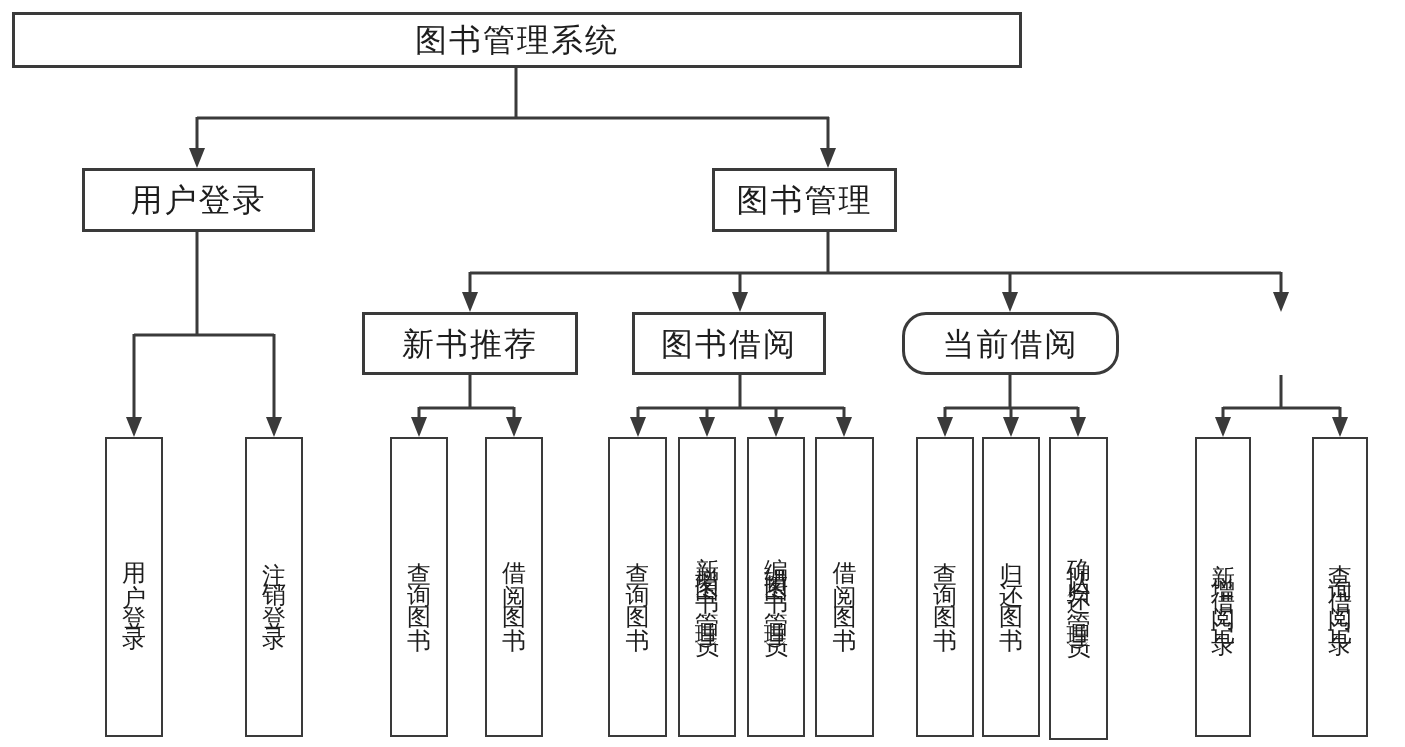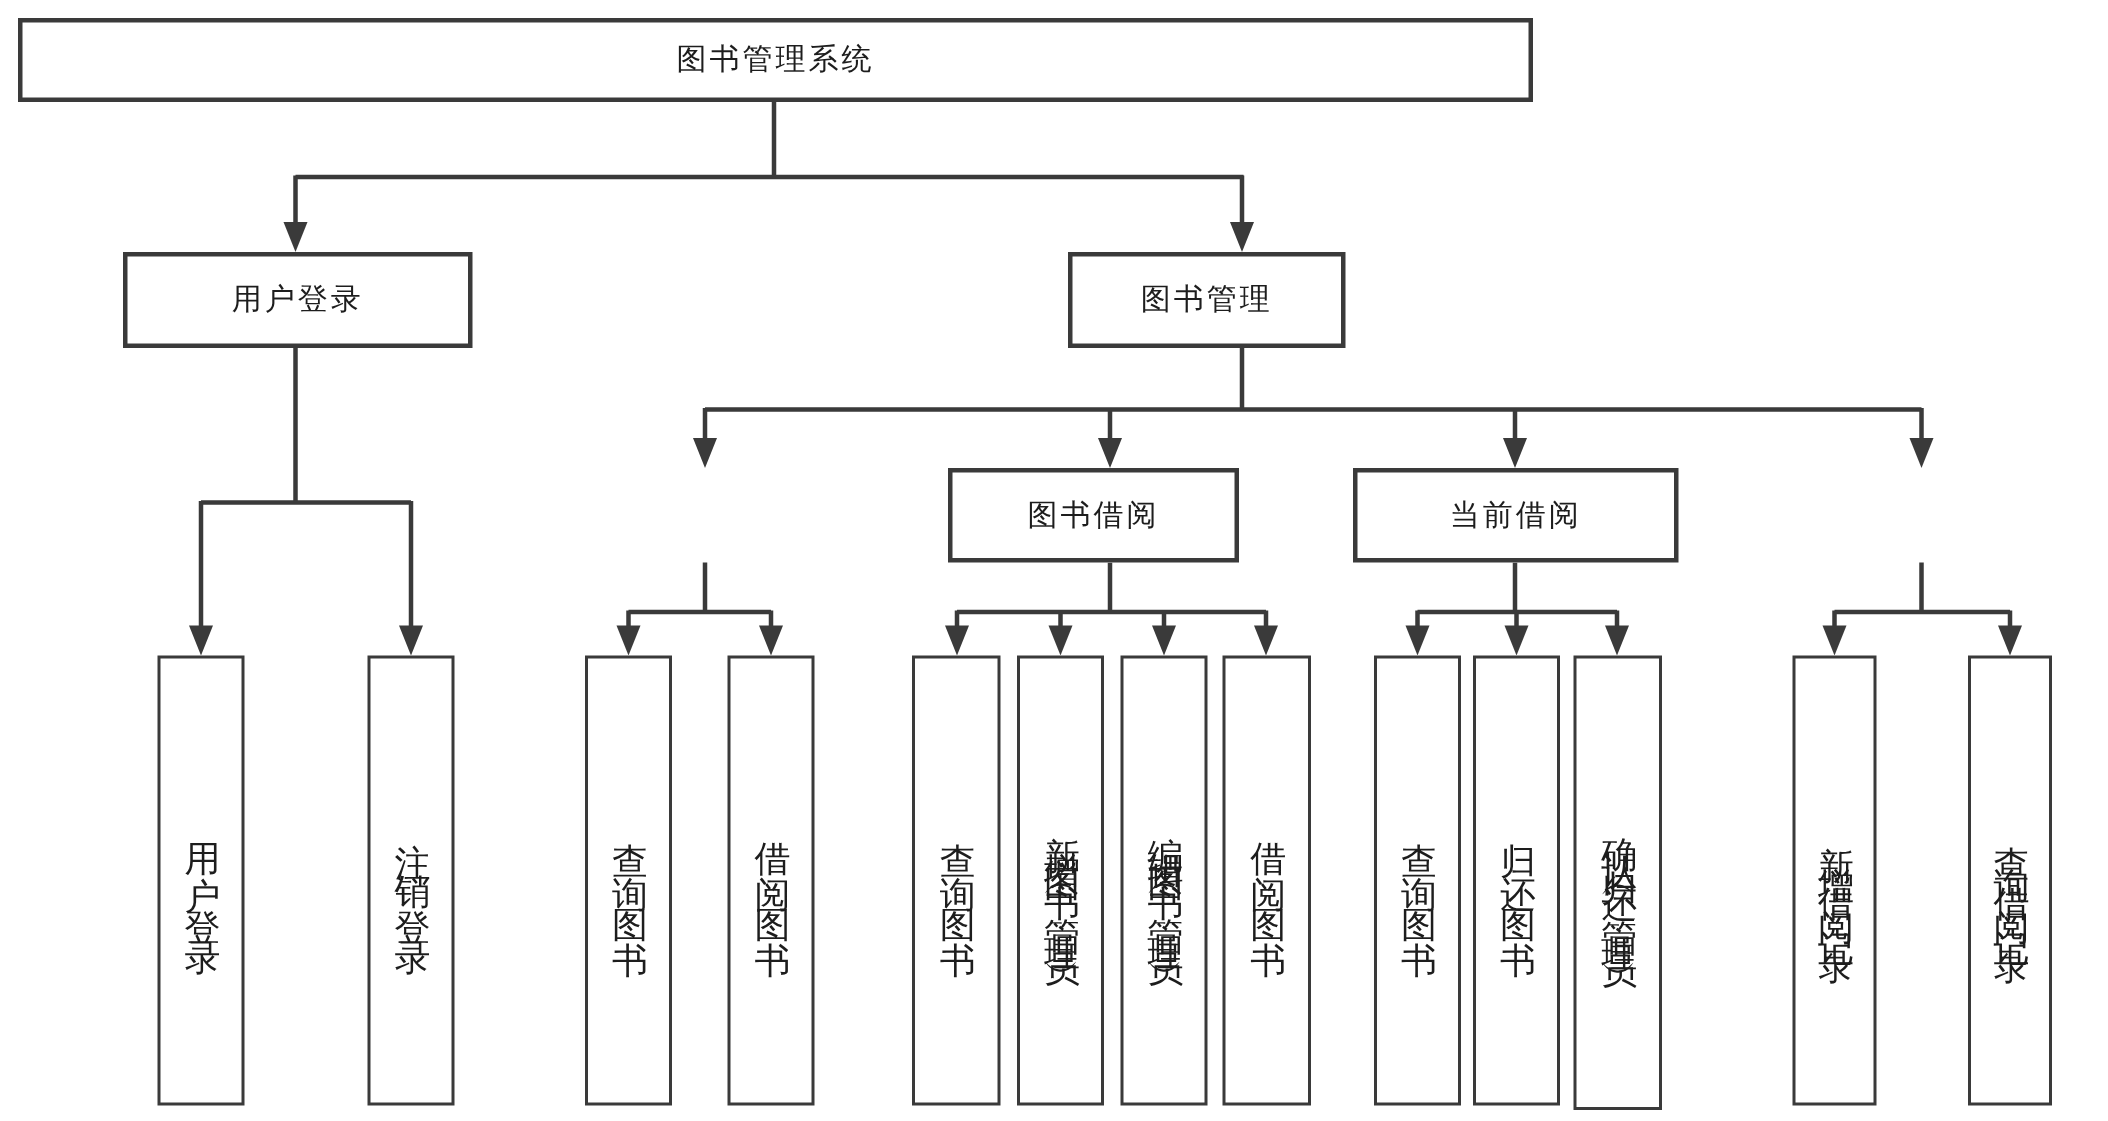--- a/index.html
+++ b/index.html
@@ -23,21 +23,21 @@
   }
   .connectors path{stroke:var(--line);stroke-width:3;fill:none;}
   .connectors polygon{fill:var(--line);stroke:none;}
   .node{
     position:absolute;
     box-sizing:border-box;
     border:3px solid var(--line);
     background:var(--bg);
     display:flex;align-items:center;justify-content:center;
     color:var(--text);
-    font-size:20px;
+    font-size:32px;
     font-weight:500;
     letter-spacing:2px;
     text-align:center;
     line-height:1;
     white-space:nowrap;
   }
   .node.leaf{
     border-width:2px;
     writing-mode:vertical-lr;
     text-orientation:mixed;
@@ -101,22 +101,23 @@
       <polygon points="1215,417 1231,417 1223,437"></polygon>
       <polygon points="1332,417 1348,417 1340,437"></polygon>
     </g>
   </svg>
 
   <div class="node" style="left:12px;top:12px;width:1010px;height:56px;">图书管理系统</div>
 
   <div class="node" style="left:82px;top:168px;width:233px;height:64px;">用户登录</div>
   <div class="node" style="left:712px;top:168px;width:185px;height:64px;">图书管理</div>
 
+  <div class="node" style="left:362px;top:312px;width:216px;height:63px;">新书推荐</div>
   <div class="node" style="left:632px;top:312px;width:194px;height:63px;">图书借阅</div>
-  <div class="node" style="left:902px;top:312px;width:217px;height:63px;">当前借阅</div>
+  <div class="node" style="left:902px;top:312px;width:217px;height:63px;border-radius:24px;">当前借阅</div>
 
   <div class="node leaf" style="left:105px;top:437px;width:58px;height:300px;">用户登录</div>
   <div class="node leaf" style="left:245px;top:437px;width:58px;height:300px;">注销登录</div>
 
   <div class="node leaf" style="left:390px;top:437px;width:58px;height:300px;">查询图书</div>
   <div class="node leaf" style="left:485px;top:437px;width:58px;height:300px;">借阅图书</div>
 
   <div class="node leaf" style="left:608px;top:437px;width:59px;height:300px;">查询图书</div>
   <div class="node leaf ls8" style="left:678px;top:437px;width:58px;height:300px;">新增图书（管理员）</div>
   <div class="node leaf ls8" style="left:747px;top:437px;width:58px;height:300px;">编辑图书（管理员）</div>

